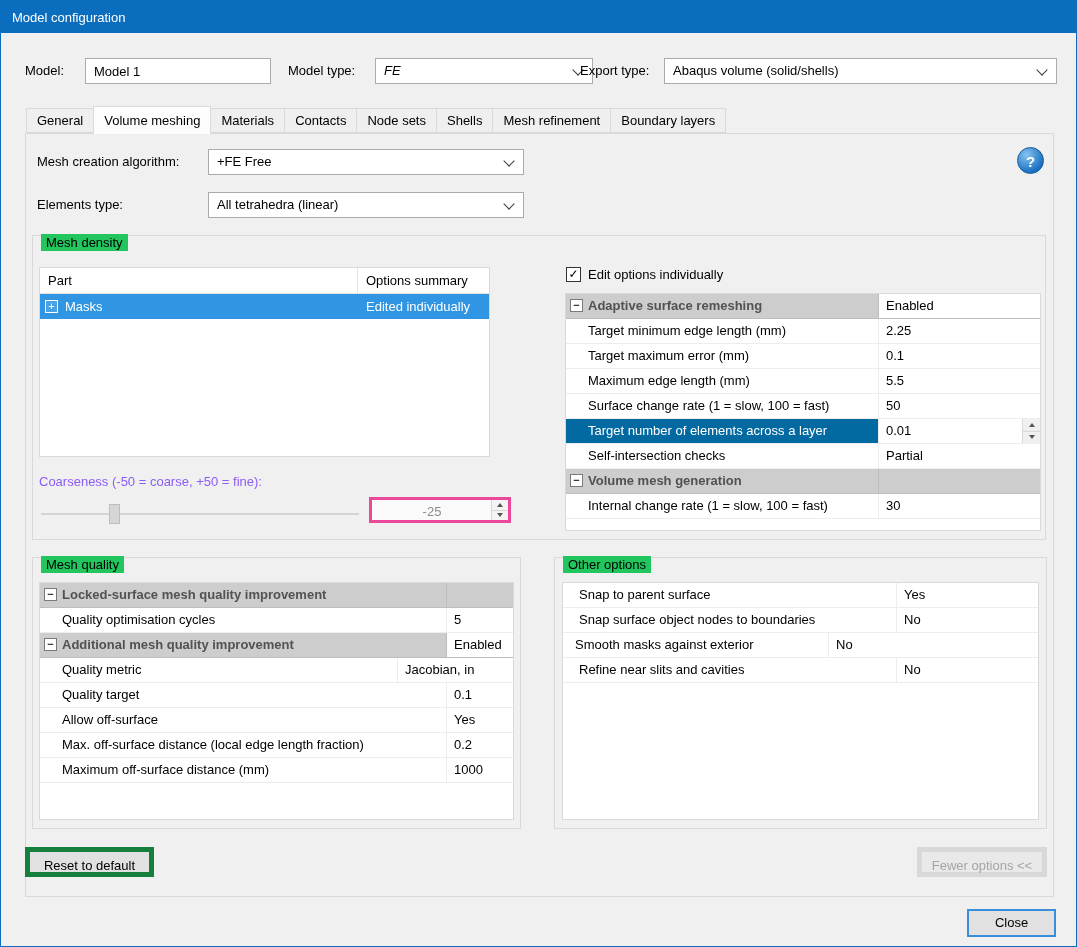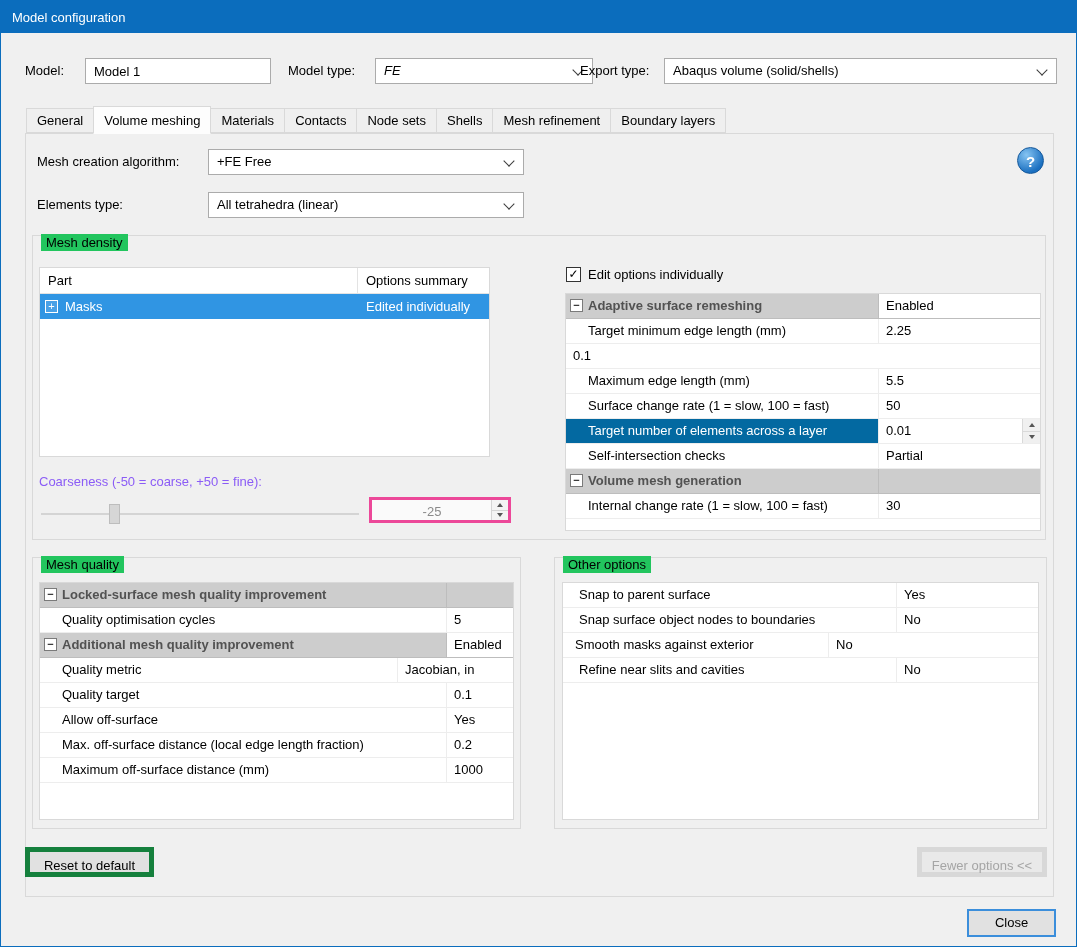--- a/index.html
+++ b/index.html
@@ -235,20 +235,23 @@
     </div>
     <div class="pg-row">
       <div class="pg-name" style="width:313px;">
         <span>Target minimum edge length (mm)</span>
       </div>
       <div class="pg-value">
         <span>2.25</span>
       </div>
     </div>
     <div class="pg-row">
+      <div class="pg-name" style="width:313px;">
+        <span>Target maximum error (mm)</span>
+      </div>
       <div class="pg-value">
         <span>0.1</span>
       </div>
     </div>
     <div class="pg-row">
       <div class="pg-name" style="width:313px;">
         <span>Maximum edge length (mm)</span>
       </div>
       <div class="pg-value">
         <span>5.5</span>

